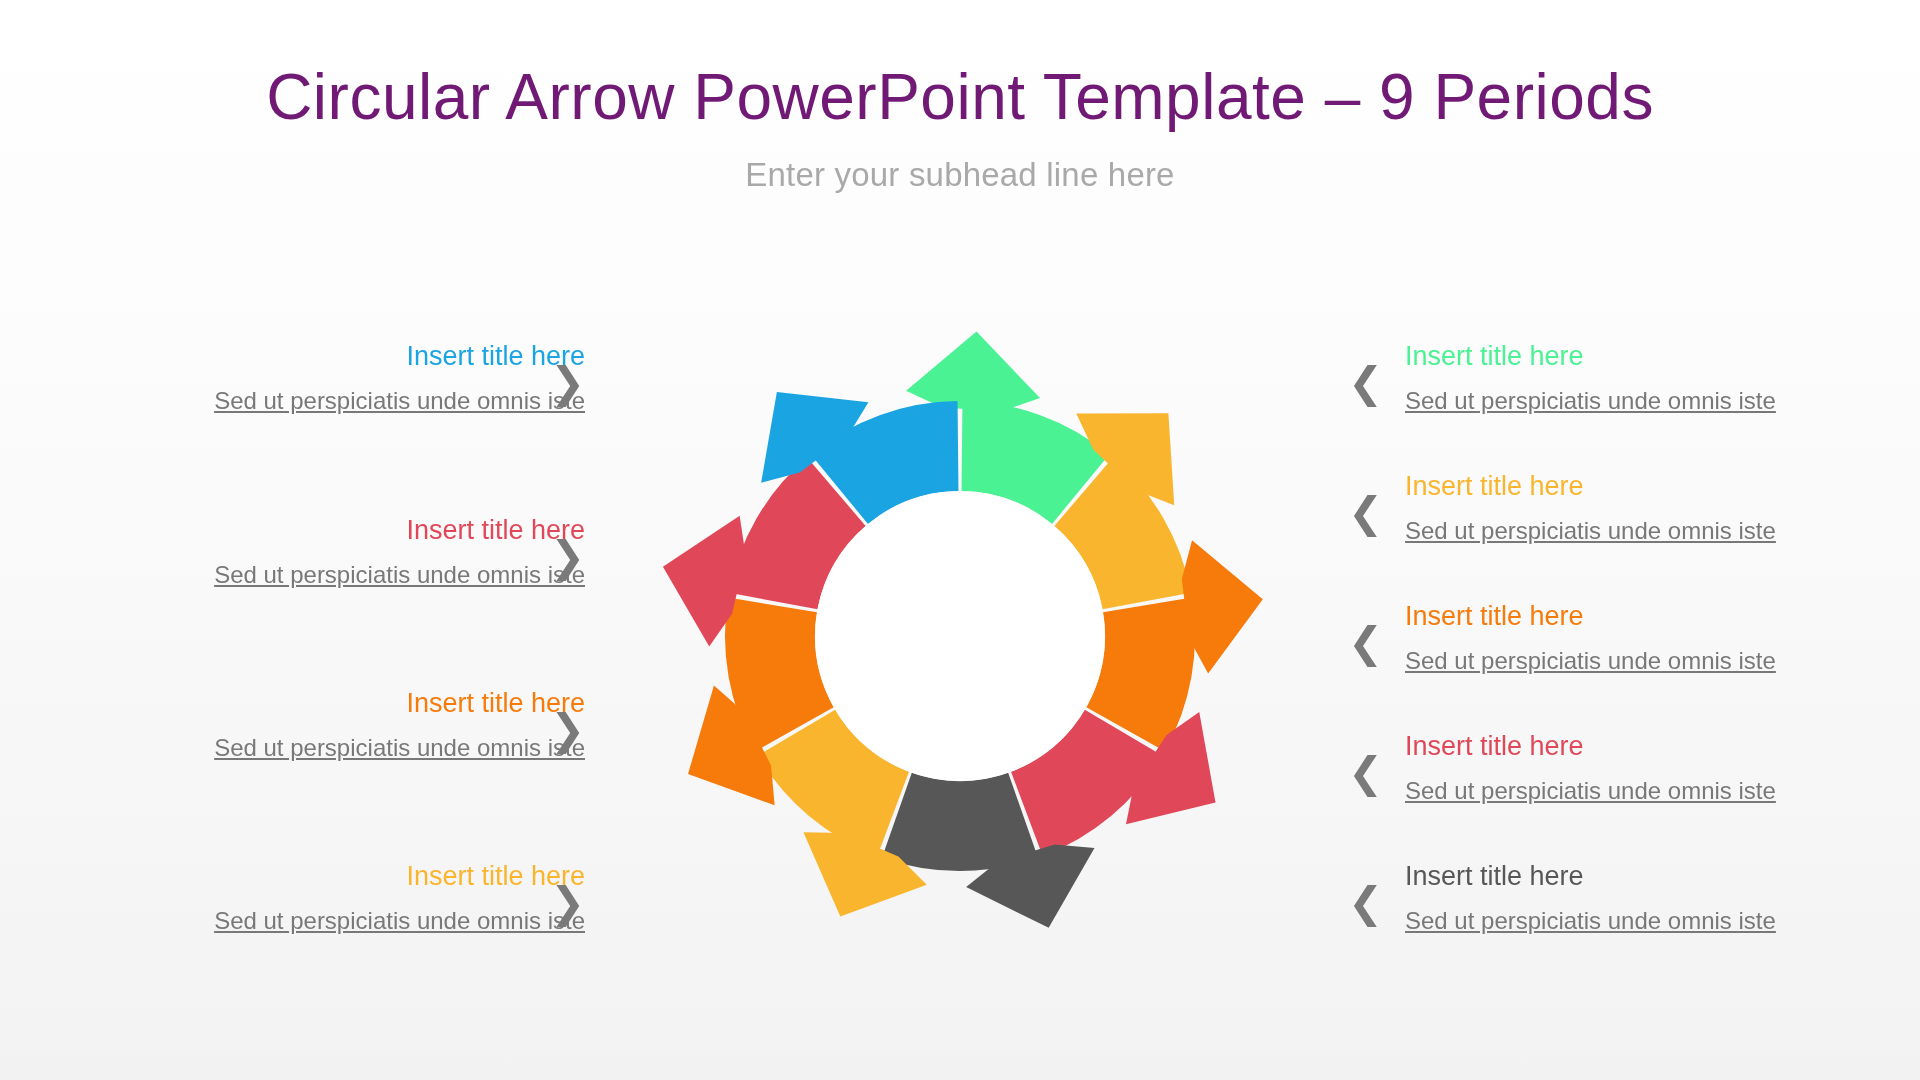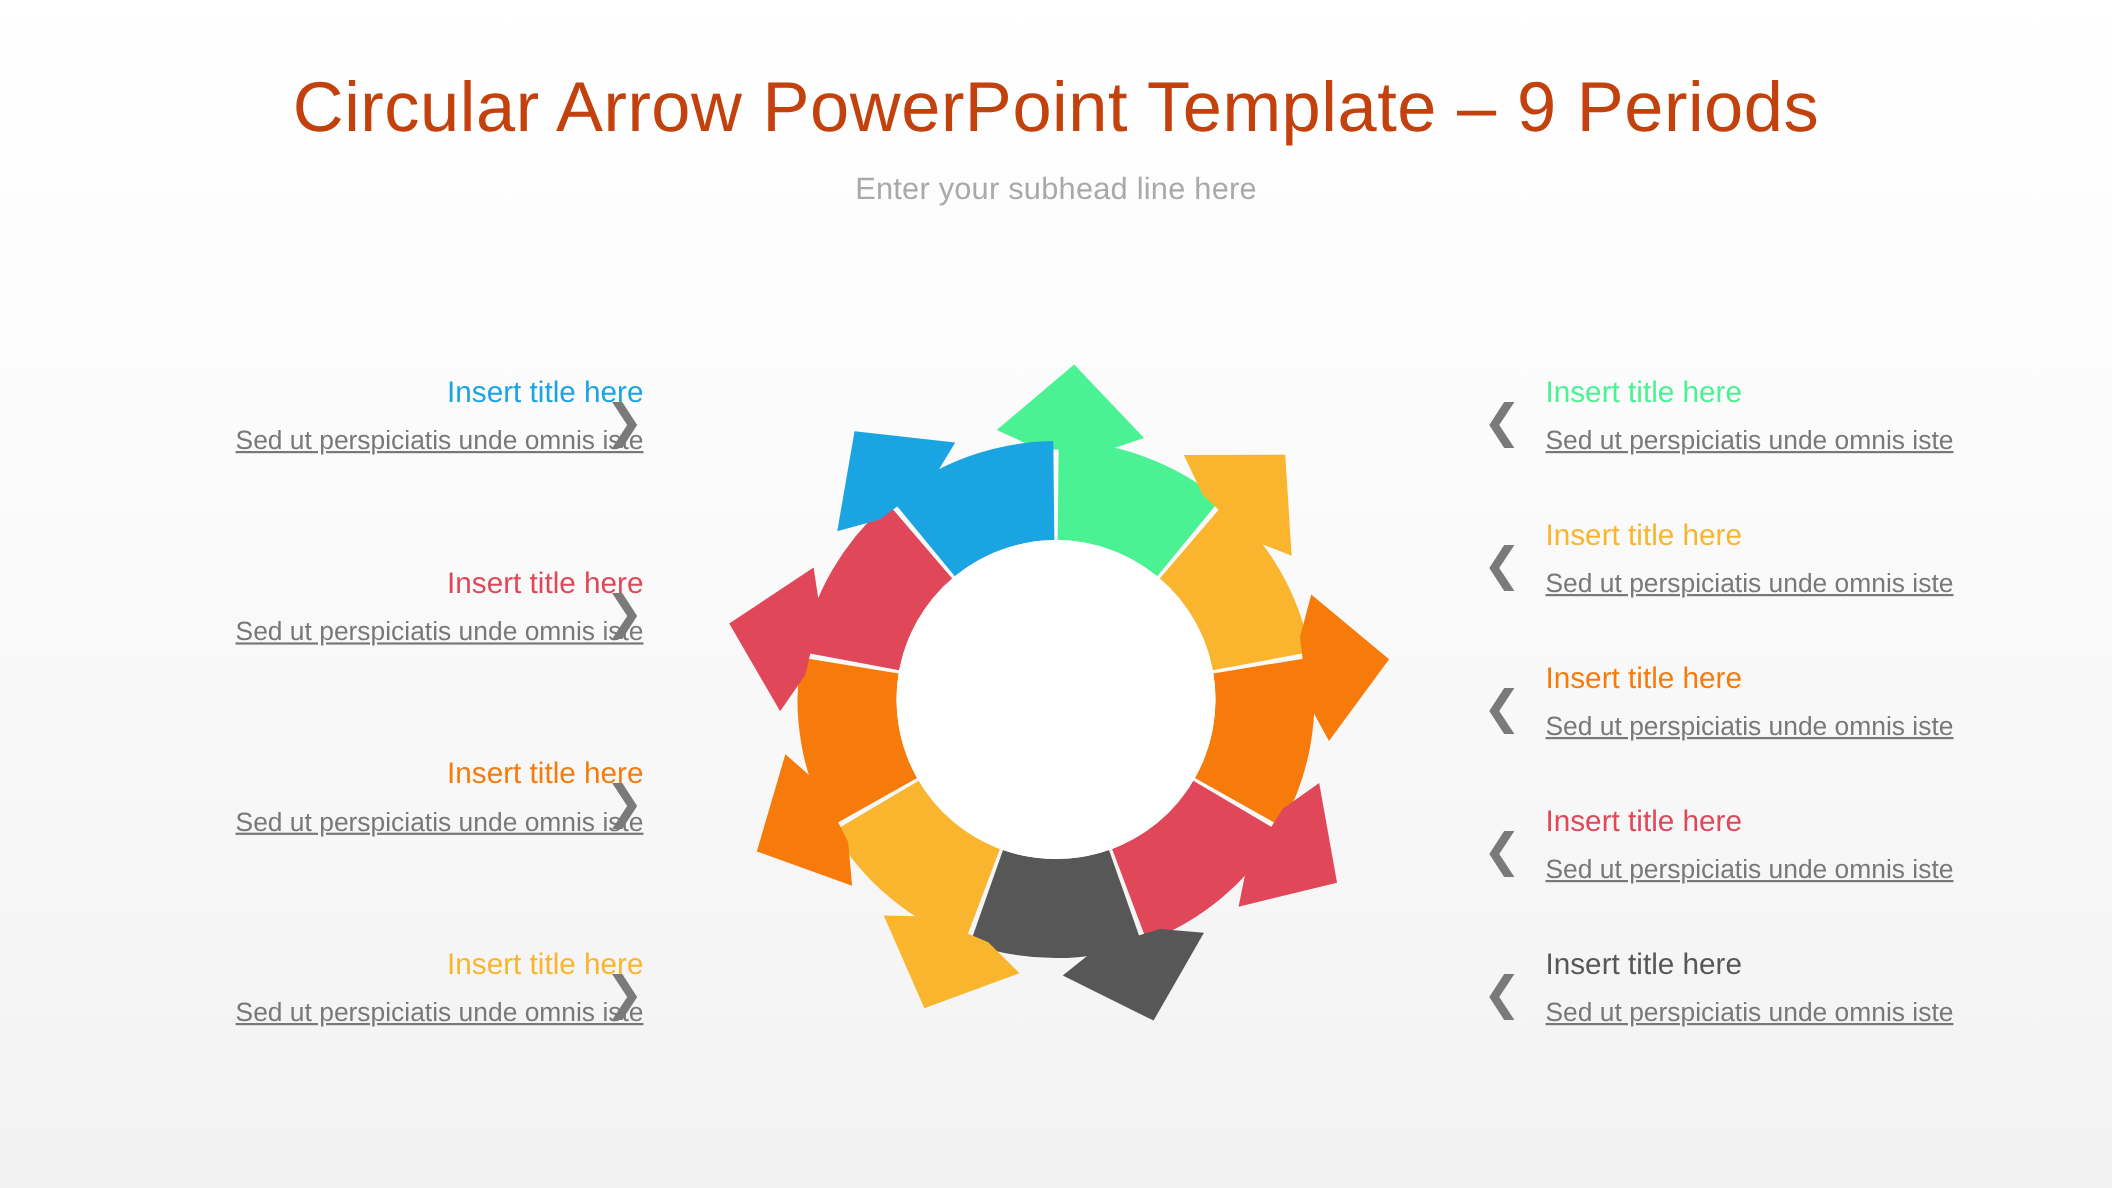--- a/index.html
+++ b/index.html
@@ -11,26 +11,26 @@
   body {
     background: linear-gradient(180deg, #ffffff 0%, #fcfcfc 30%, #f7f7f7 70%, #f2f2f2 100%);
     position: relative;
   }
 
   
   .header { width: 100%; text-align: center; padding-top: 62px; }
   .slide-title {
     font-size: 64px;
     font-weight: 400;
-    color: #c2410c;
+    color: #701a75;
     letter-spacing: 0.5px;
     line-height: 1.12;
   }
   .slide-subtitle {
-    font-size: 28px;
+    font-size: 33px;
     font-weight: 400;
     color: #a9a9a9;
     margin-top: 22px;
     letter-spacing: 0.2px;
   }
 
   
   .stage { position: absolute; inset: 0; }
 
   

